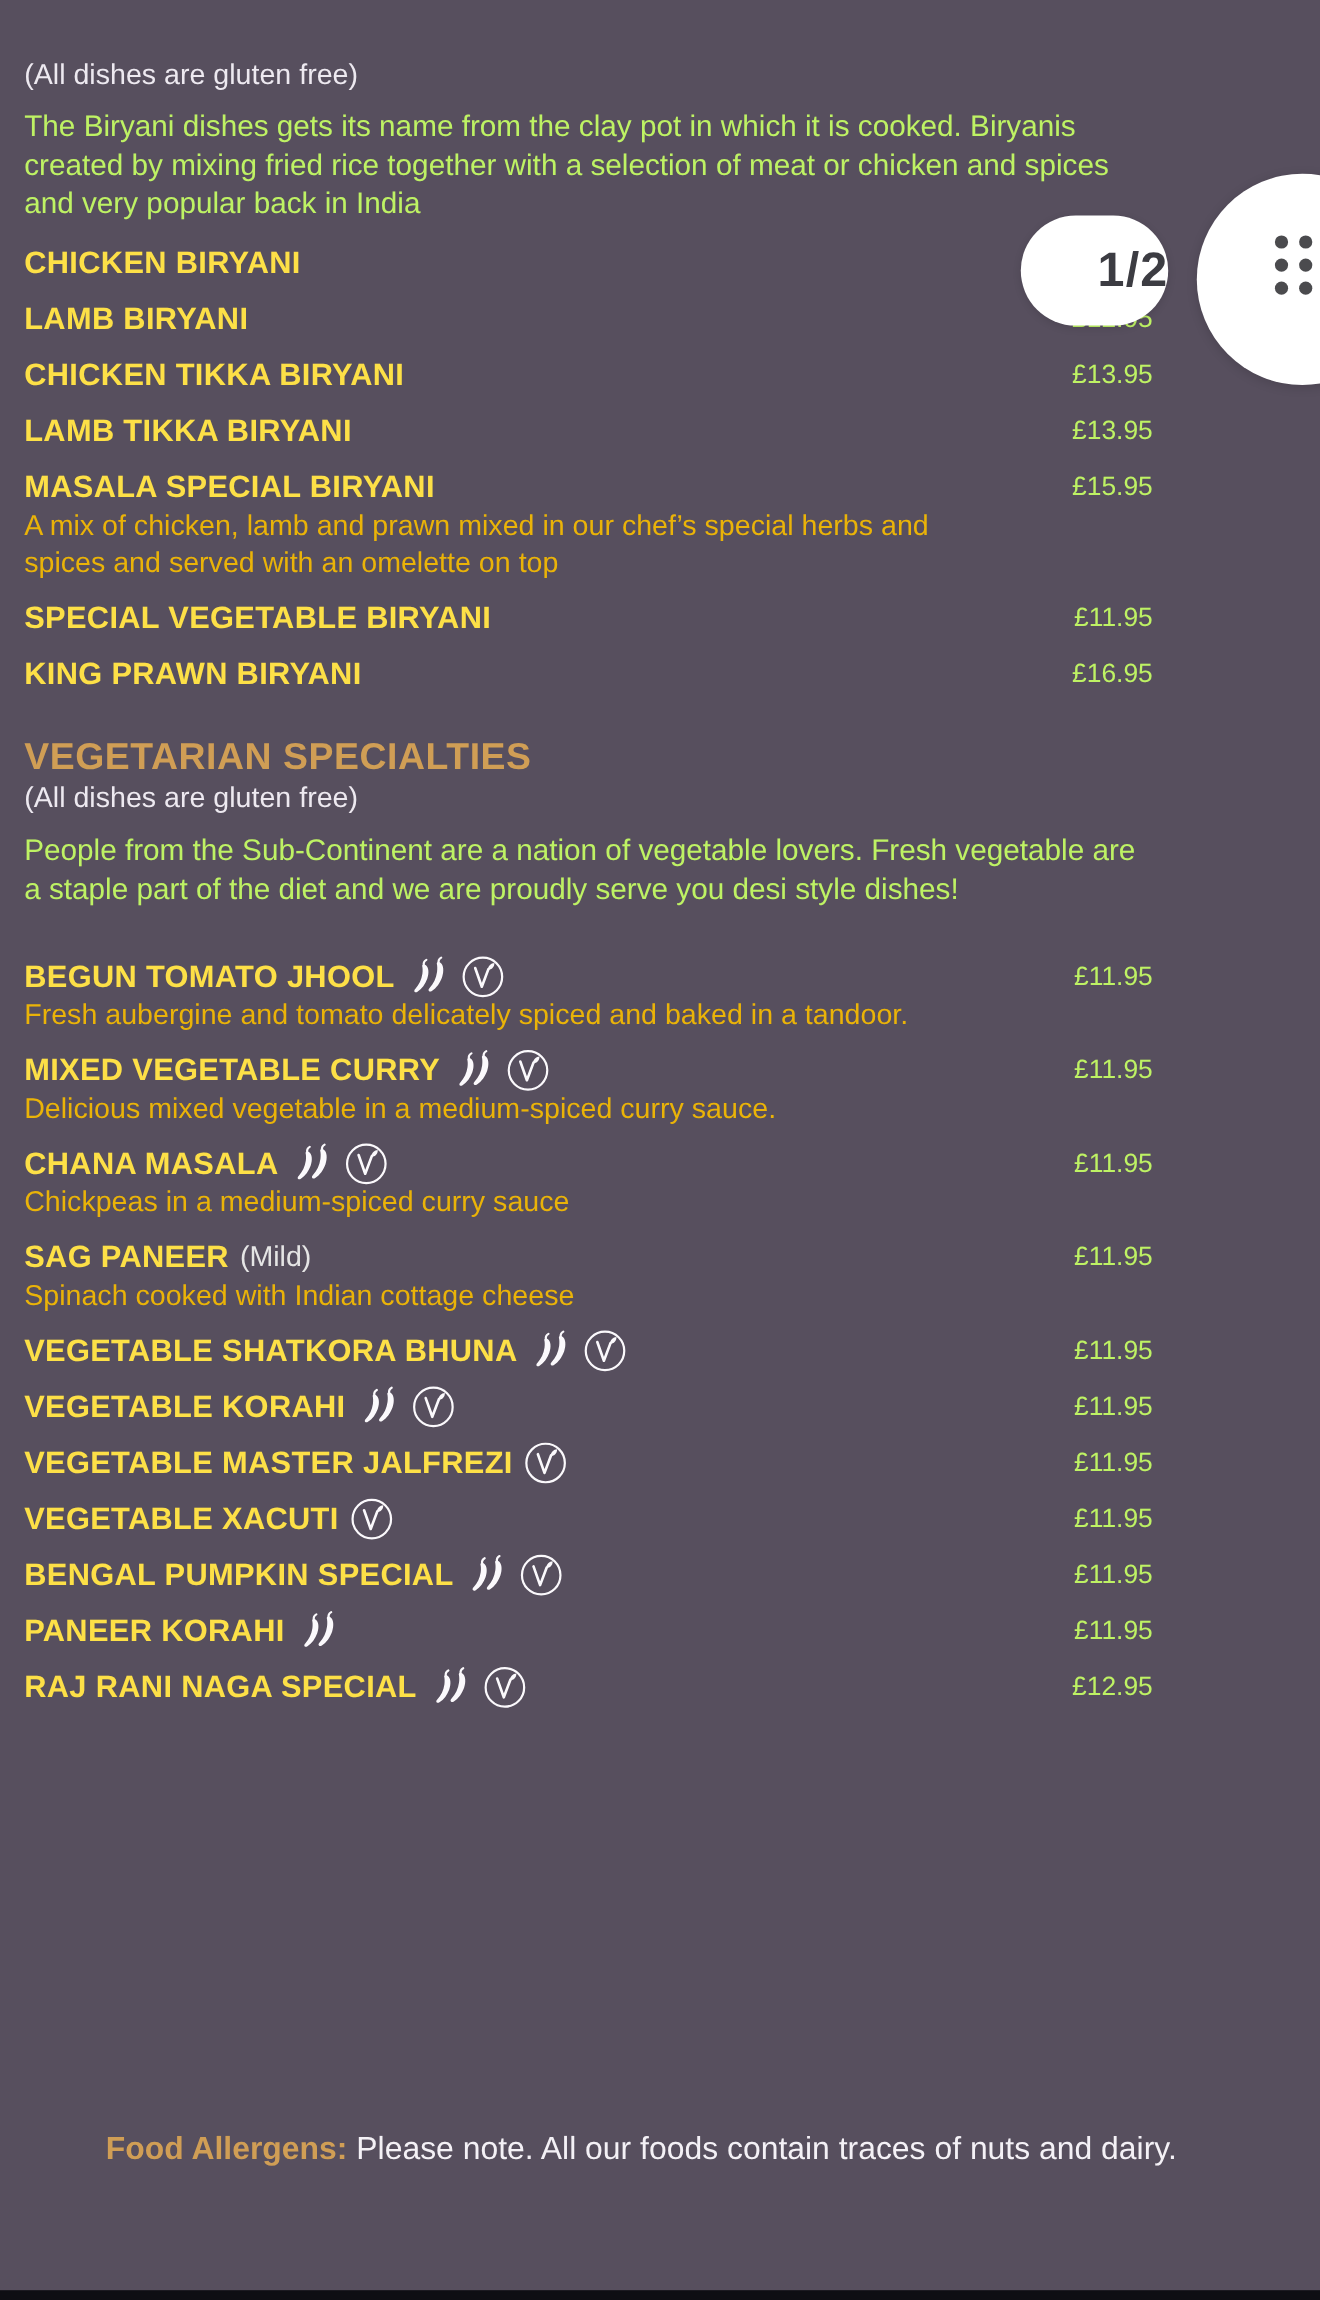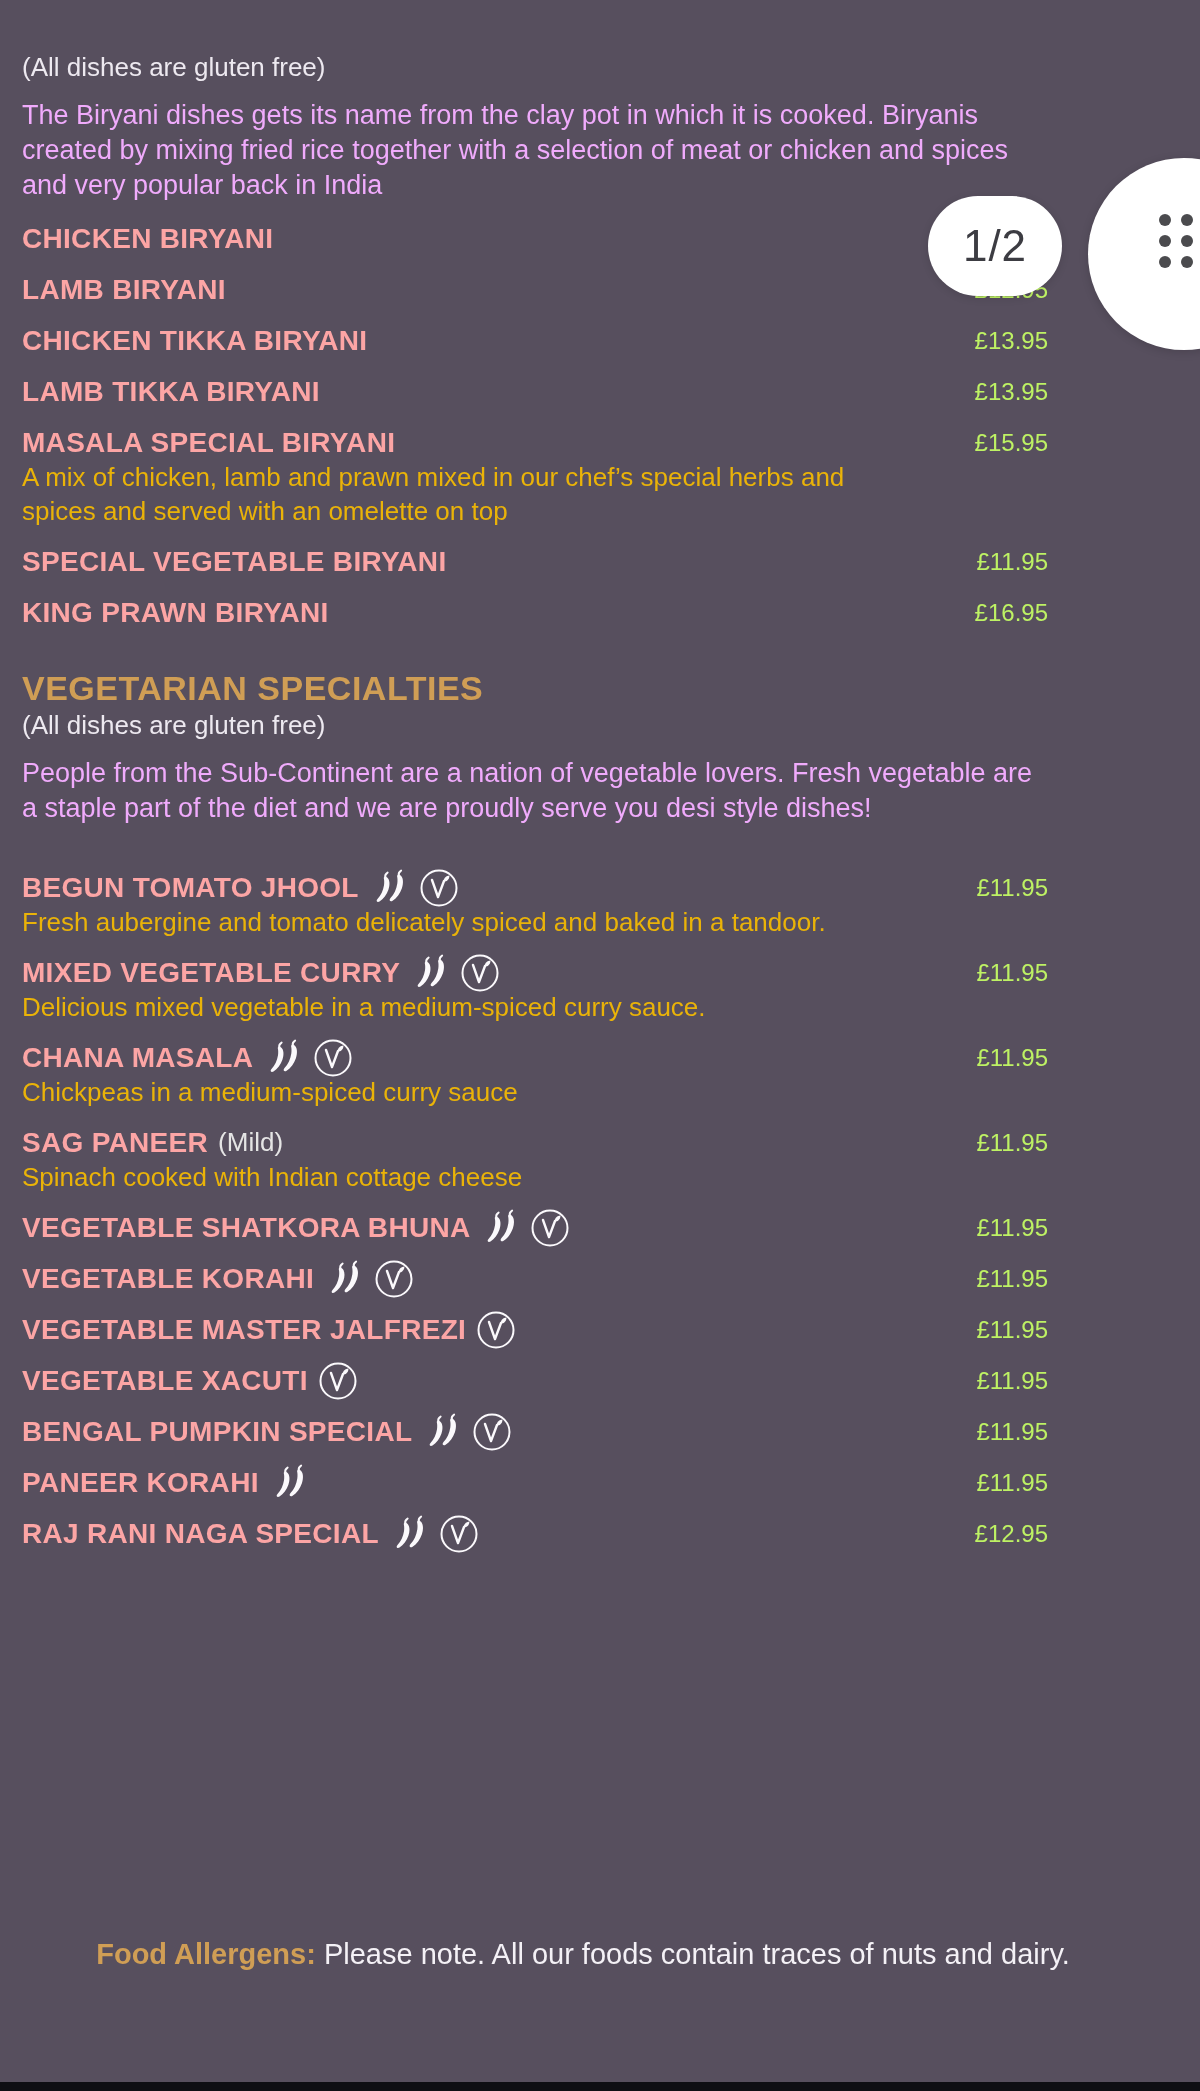--- a/index.html
+++ b/index.html
@@ -10,38 +10,39 @@
     overflow:hidden;
     font-family:"Liberation Sans",sans-serif;
     color:var(--text,#F4F1F6);
   }
   .menu{position:absolute;left:22px;top:50px;width:1026px;z-index:1;}
   .section-heading{
     font-size:34px;font-weight:bold;margin:0;line-height:40px;
     letter-spacing:.5px;color:var(--gold,#D09E55);
   }
   .subnote{font-size:26px;line-height:30px;margin-top:2px;color:#EDE9F0;}
-  .intro{font-size:27px;line-height:35px;margin:16px 0 0;max-width:1045px;color:#f0abfc;}
+  .intro{font-size:27px;line-height:35px;margin:16px 0 0;max-width:1045px;color:#bef264;}
   .items{margin-top:10px;}
   .menu-section + .menu-section{margin-top:30px;}
   .menu-section + .menu-section .items{margin-top:36px;}
   .item-line{display:flex;align-items:center;height:51px;}
-  .item-name{font-size:28px;font-weight:bold;color:#fca5a5;letter-spacing:.3px;white-space:nowrap;}
+  .item-name{font-size:28px;font-weight:bold;color:#fde047;letter-spacing:.3px;white-space:nowrap;}
   .item-suffix{font-size:26px;margin-left:10px;color:#e5e5e5;white-space:nowrap;}
   .icon{display:flex;align-items:center;}
   .icon-chili{margin-left:16px;}
   .icon-veg{margin-left:10px;}
   .item-price{margin-left:auto;font-size:24px;font-weight:normal;color:#bef264;white-space:nowrap;}
   .item-desc{font-size:26px;line-height:34px;margin:-8px 0 8px;max-width:850px;color:#eab308;}
   .page-badge{
     position:absolute;left:928px;top:196px;width:134px;height:100px;
     background:#fff;border-radius:52px;z-index:3;
-    display:flex;align-items:center;justify-content:center;
+    display:flex;align-items:center;justify-content:flex-end;
     font-size:44px;color:#3C3C42;letter-spacing:1px;
     box-shadow:0 2px 8px rgba(0,0,0,.12);
+    font-weight:bold;
   }
   .dots-btn{
     position:absolute;left:1088px;top:158px;width:192px;height:192px;
     border-radius:50%;background:#fff;border:none;z-index:3;padding:0;cursor:pointer;
     box-shadow:0 2px 10px rgba(0,0,0,.15);
   }
   .dots-btn svg{position:absolute;left:70px;top:55px;}
   .allergens{
     position:absolute;left:0;top:1938px;width:100%;
     text-align:center;font-size:29px;z-index:1;padding-right:34px;box-sizing:border-box;

